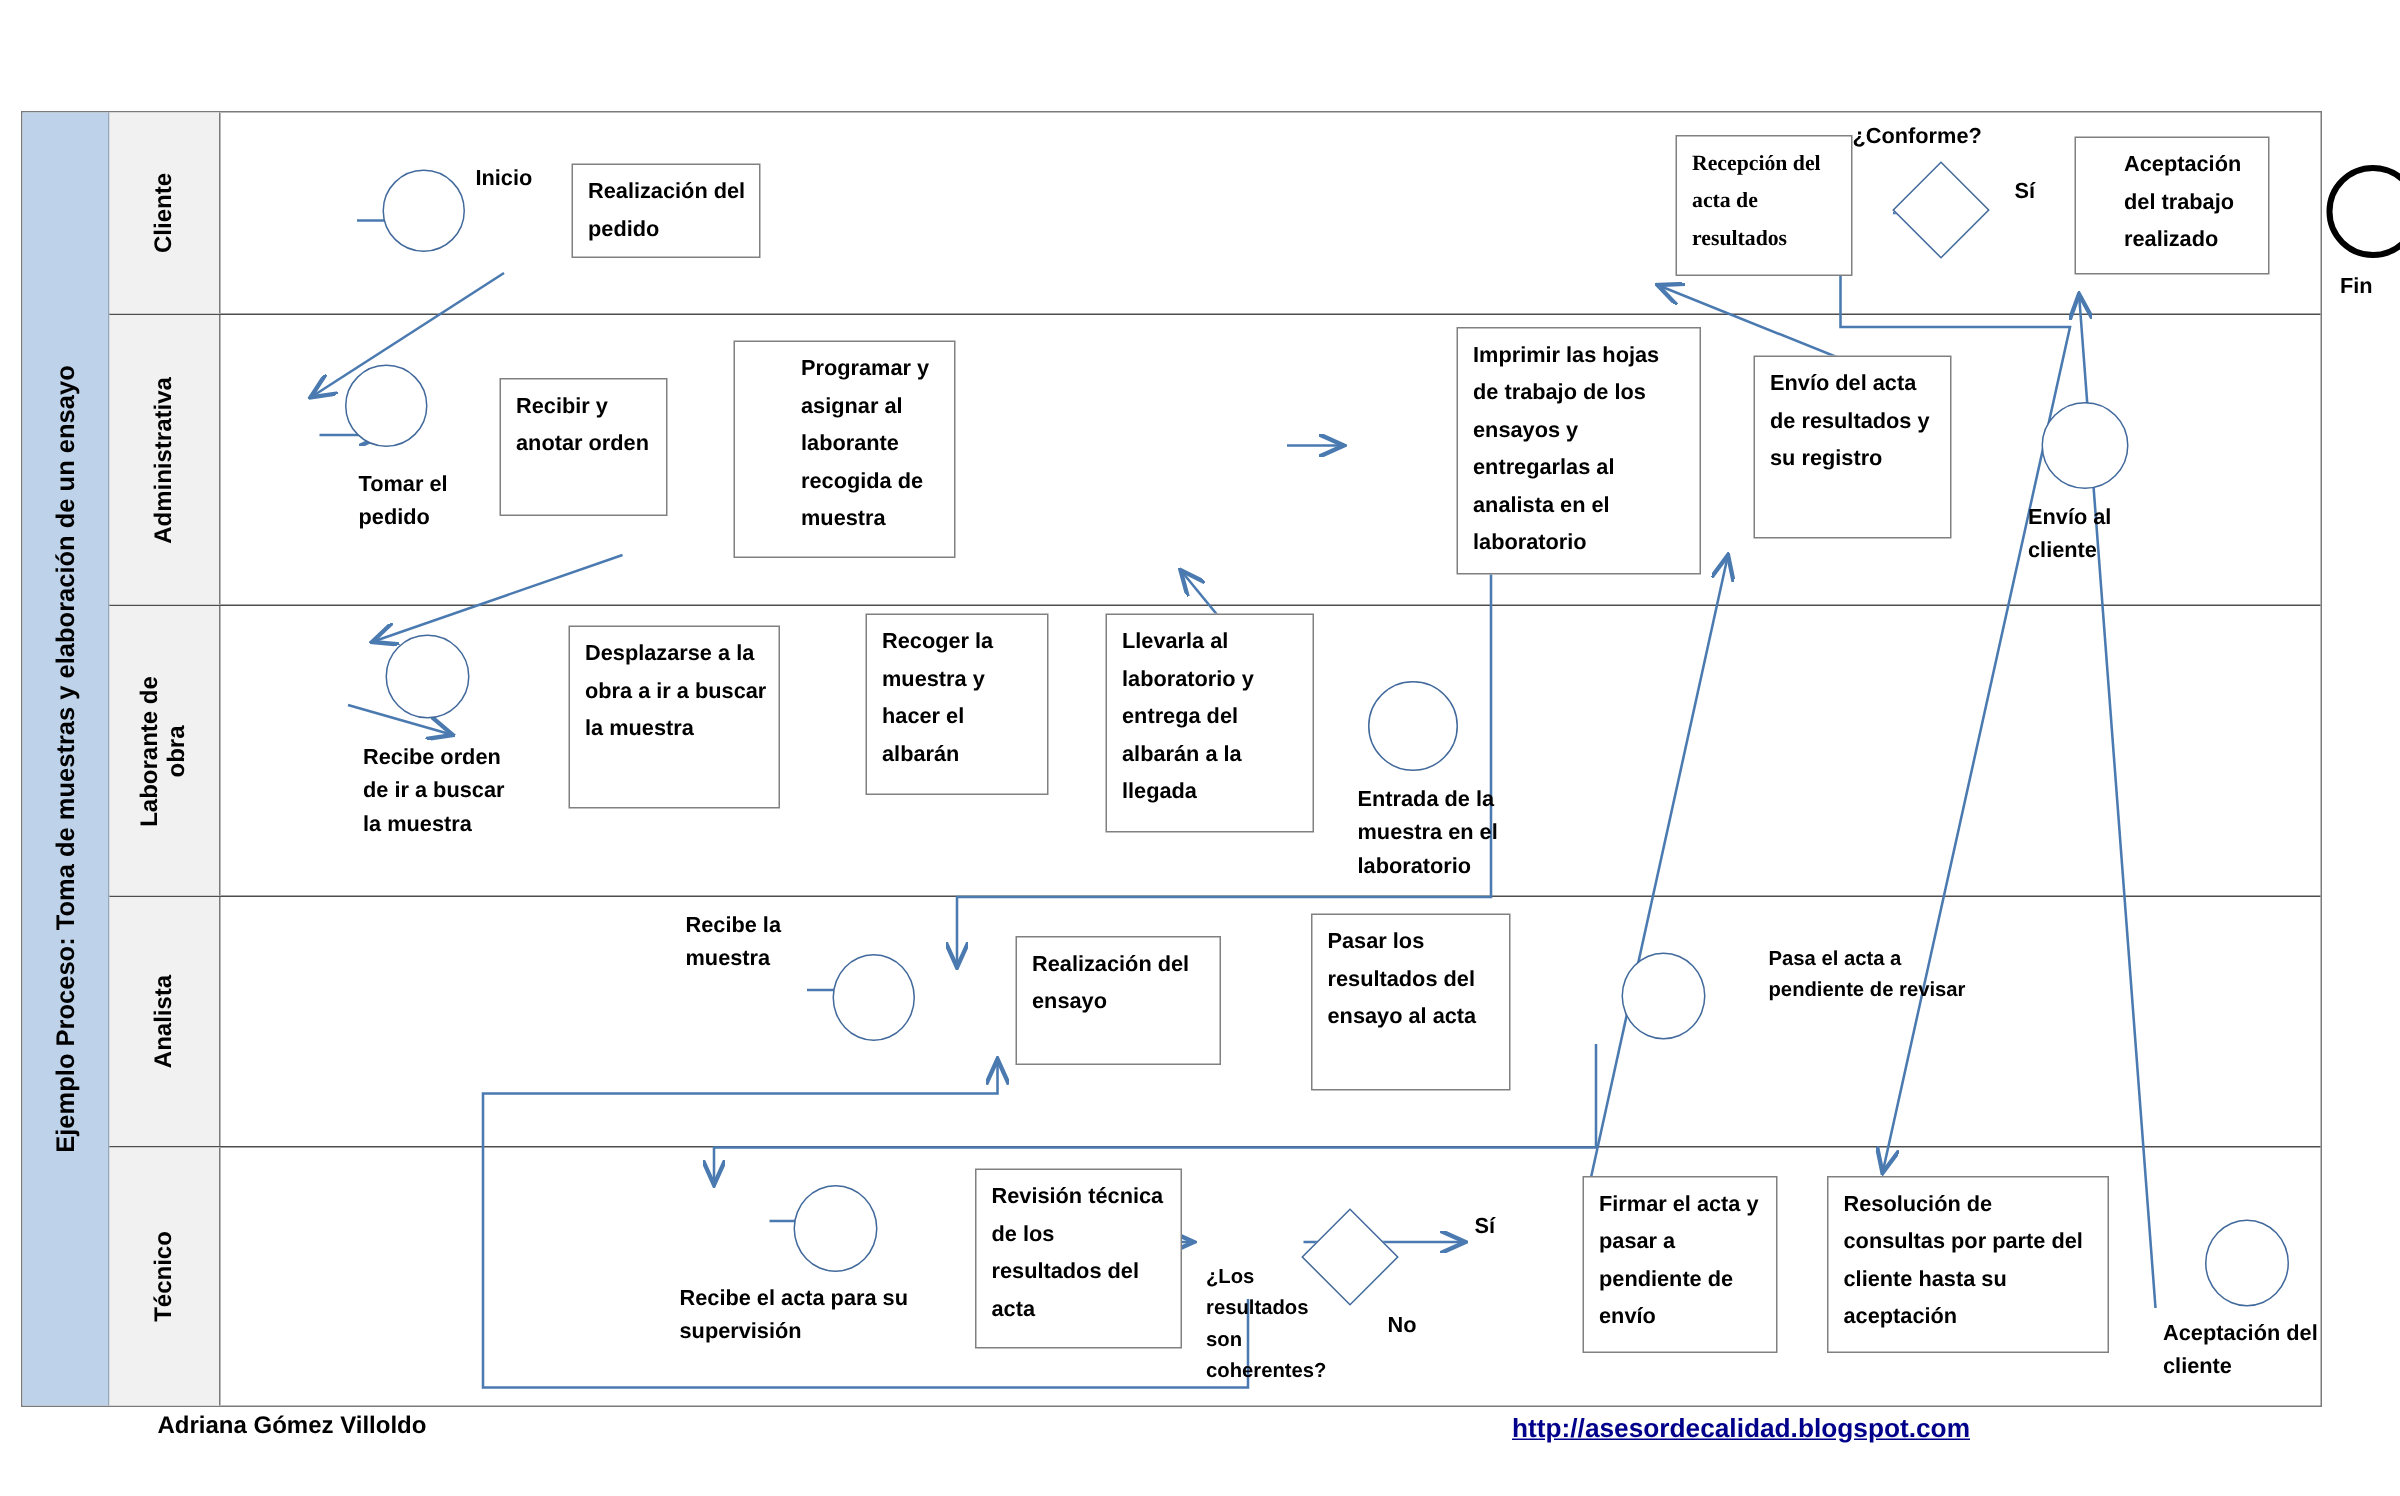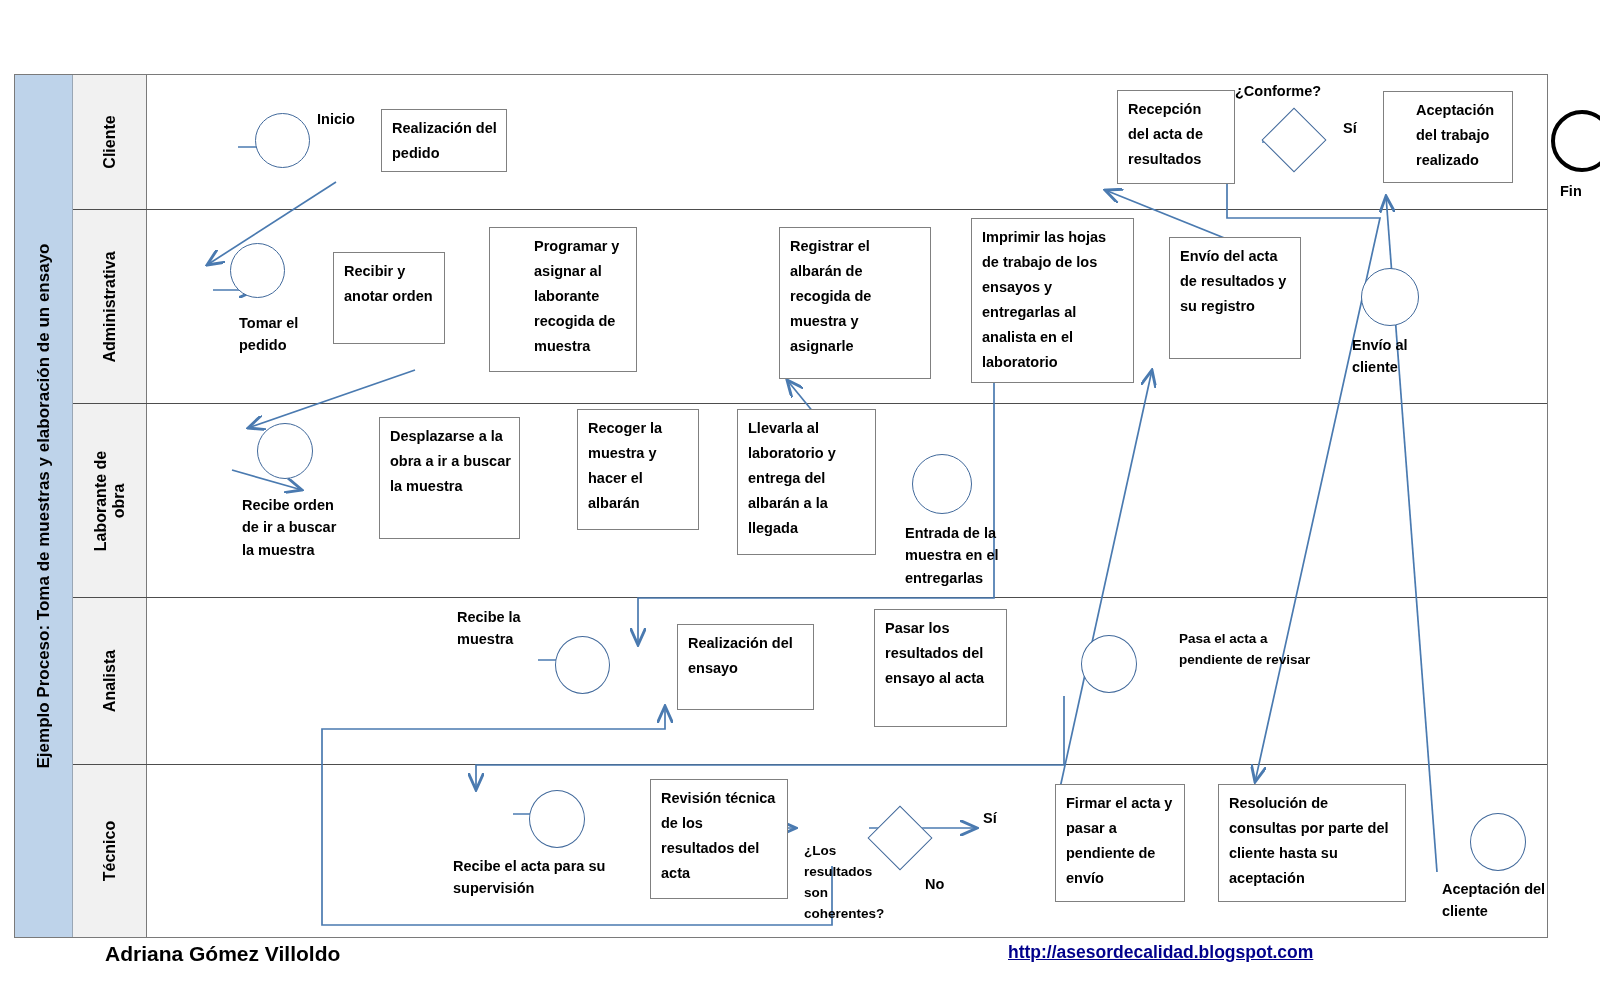--- a/index.html
+++ b/index.html
@@ -126,21 +126,21 @@
     line-height:1.55;
     z-index:7;
     white-space:pre-line;
   }
   .lbl.sm{font-size:13.5px;}
 
   
   #author{
     position:absolute;
     left:105px; top:942px;
-    font-size:21px;
+    font-size:16px;
     font-weight:bold;
     color:#000;
   }
   #site-link{
     position:absolute;
     left:1008px; top:942px;
     font-size:17.5px;
     font-weight:bold;
     color:#00008b;
     text-decoration:underline;
@@ -174,21 +174,21 @@
       <div class="lane" style="height:135px">
         <div class="lane-header">
           <span class="lane-header-label">Cliente</span>
         </div>
         <div class="lane-body">
           <div class="ev" style="left:108px; top:38px; width:55px; height:55px;"></div>
           <div class="lbl" style="left:170px; top:33px;">Inicio</div>
           <div class="task" style="left:234px; top:34px; width:126px; height:63px;">Realización
 del pedido</div>
 
-          <div class="task" style="left:970px; top:15px; width:118px; height:94px;">Recepción
+          <div class="task" style="left:970px; top:15px; width:118px; height:94px;font-family:Liberation Serif, serif;">Recepción
 del acta de
 resultados</div>
 
           <div class="lbl" style="left:1088px; top:5px;">¿Conforme?</div>
           <div class="gw" style="left:1124px; top:42px; width:46px; height:46px;"></div>
           <div class="lbl" style="left:1196px; top:42px;">Sí</div>
 
           <div class="task" style="left:1236px; top:16px; width:130px; height:92px;padding-left:32px;">Aceptación
 del trabajo
 realizado</div>
@@ -210,25 +210,20 @@
           <div class="task" style="left:186px; top:42px; width:112px; height:92px;">Recibir  y
 anotar
 orden</div>
 
           <div class="task" style="left:342px; top:17px; width:148px; height:145px;padding-left:44px;">Programar   y
 asignar al
 laborante
 recogida de
 muestra</div>
 
-          <div class="task" style="left:632px; top:17px; width:152px; height:152px;">Registrar el
-albarán de
-recogida de
-muestra y
-asignarle</div>
 
           <div class="task" style="left:824px; top:8px; width:163px; height:165px;">Imprimir las hojas
 de trabajo de los
 ensayos y
 entregarlas al
 analista en el
 laboratorio</div>
 
           <div class="task" style="left:1022px; top:27px; width:132px; height:122px;">Envío del
 acta de
@@ -263,21 +258,21 @@
 
           <div class="task" style="left:590px; top:5px; width:139px; height:146px;">Llevarla al
 laboratorio y
 entrega del
 albarán a la
 llegada</div>
 
           <div class="ev" style="left:765px; top:50px; width:60px; height:60px;"></div>
           <div class="lbl" style="left:758px; top:118px;">Entrada de la
 muestra en el
-entregarlas</div>
+laboratorio</div>
         </div>
       </div>
 
       <div class="lane" style="height:167px">
         <div class="lane-header">
           <span class="lane-header-label">Analista</span>
         </div>
         <div class="lane-body">
           <div class="lbl" style="left:310px; top:8px;">Recibe la
 muestra</div>

